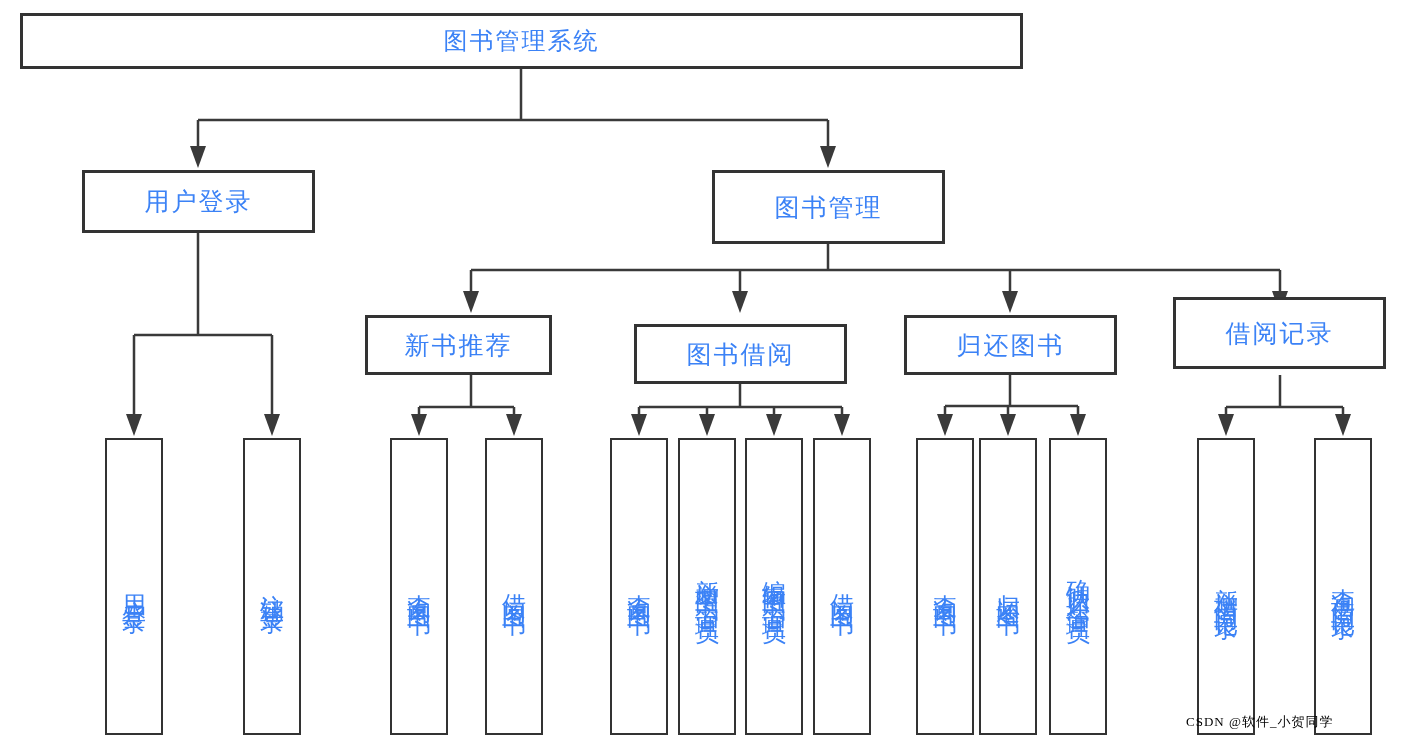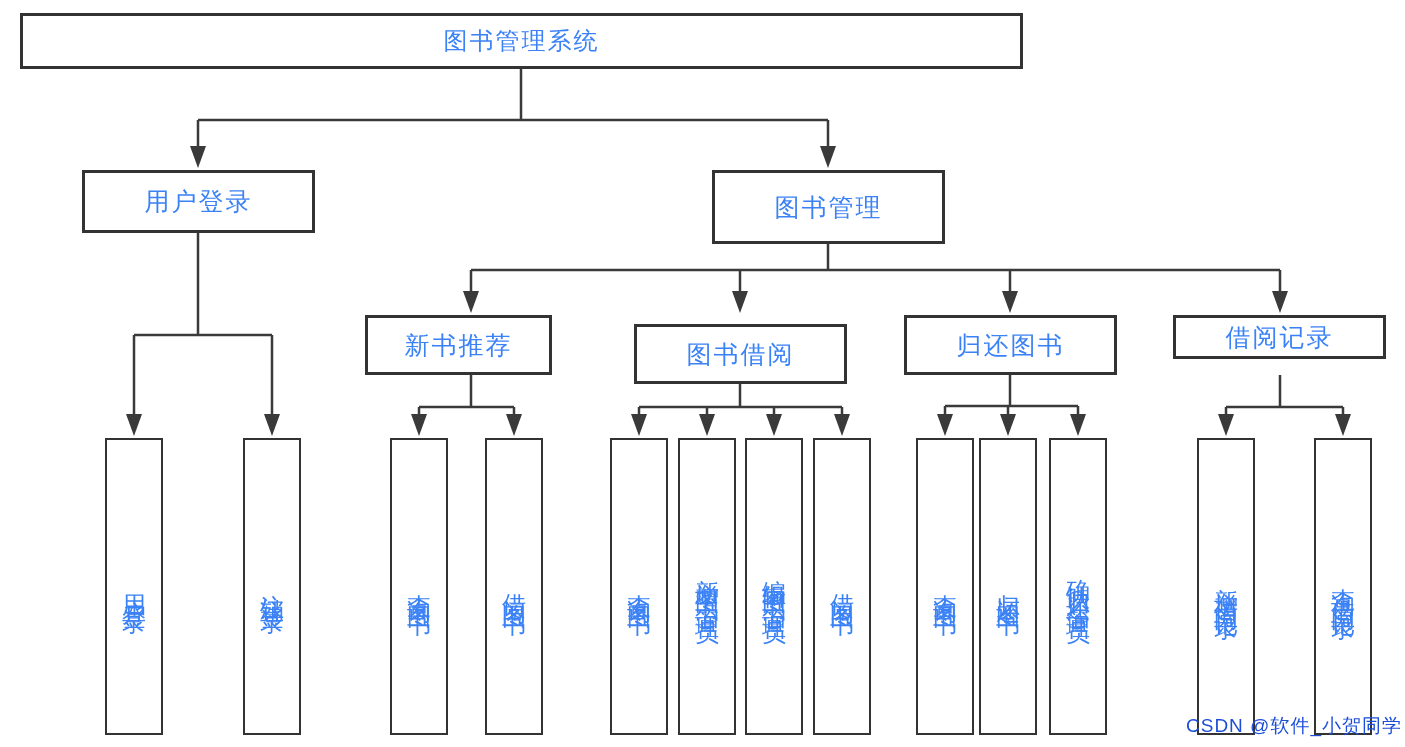--- a/index.html
+++ b/index.html
@@ -38,25 +38,26 @@
     text-orientation: mixed;
     font-size: 24px;
     letter-spacing: 6px;
     line-height: 1;
     border-width: 2.5px;
   }
   .watermark {
     position: absolute;
     left: 1186px;
     top: 713px;
-    font-size: 19px;
+    font-size: 13px;
     letter-spacing: 1px;
-    color: #1d4ed8;
+    color: #000000;
     white-space: nowrap;
     z-index: 3;
+    font-family: Liberation Serif, serif;
   }
 </style>
 </head>
 <body>
 
 <div class="stage">
 
   <svg class="connectors" viewBox="0 0 1405 747" xmlns="http://www.w3.org/2000/svg">
       <path d="M521,69 V120 M198,120 H828 M198,120 V154 M828,120 V154 M198,233 V335 M134,335 H272 M134,335 V422 M272,335 V422 M828,233 V270 M471,270 H1280 M471,270 V299 M740,270 V299 M1010,270 V299 M1280,270 V299 M471,375 V407 M419,407 H514 M419,407 V422 M514,407 V422 M740,375 V407 M639,407 H842 M639,407 V422 M707,407 V422 M774,407 V422 M842,407 V422 M1010,375 V406 M945,406 H1078 M945,406 V422 M1008,406 V422 M1078,406 V422 M1280,375 V407 M1226,407 H1343 M1226,407 V422 M1343,407 V422" fill="none" stroke="#3a3a3a" stroke-width="2.5"></path>
       <polygon points="190,146 206,146 198,168" fill="#3a3a3a"></polygon>
@@ -81,21 +82,21 @@
     </svg>
 
   <div class="node node--root" style="left:20px; top:13px; width:1003px; height:56px;">图书管理系统</div>
 
   <div class="node" style="left:82px; top:170px; width:233px; height:63px;">用户登录</div>
   <div class="node" style="left:712px; top:170px; width:233px; height:74px;">图书管理</div>
 
   <div class="node" style="left:365px; top:315px; width:187px; height:60px;">新书推荐</div>
   <div class="node" style="left:634px; top:324px; width:213px; height:60px;">图书借阅</div>
   <div class="node" style="left:904px; top:315px; width:213px; height:60px;">归还图书</div>
-  <div class="node" style="left:1173px; top:315px; width:213px; height:44px;">借阅记录</div>
+  <div class="node" style="left:1173px; top:297px; width:213px; height:72px;">借阅记录</div>
 
   <div class="node node--v" style="left:105px; top:438px; width:58px; height:297px;">用户登录</div>
   <div class="node node--v" style="left:243px; top:438px; width:58px; height:297px;">注销登录</div>
 
   <div class="node node--v" style="left:390px; top:438px; width:58px; height:297px;">查询图书</div>
   <div class="node node--v" style="left:485px; top:438px; width:58px; height:297px;">借阅图书</div>
 
   <div class="node node--v" style="left:610px; top:438px; width:58px; height:297px;">查询图书</div>
   <div class="node node--v" style="left:678px; top:438px; width:58px; height:297px;">新增图书（管理员）</div>
   <div class="node node--v" style="left:745px; top:438px; width:58px; height:297px;">编辑图书（管理员）</div>

